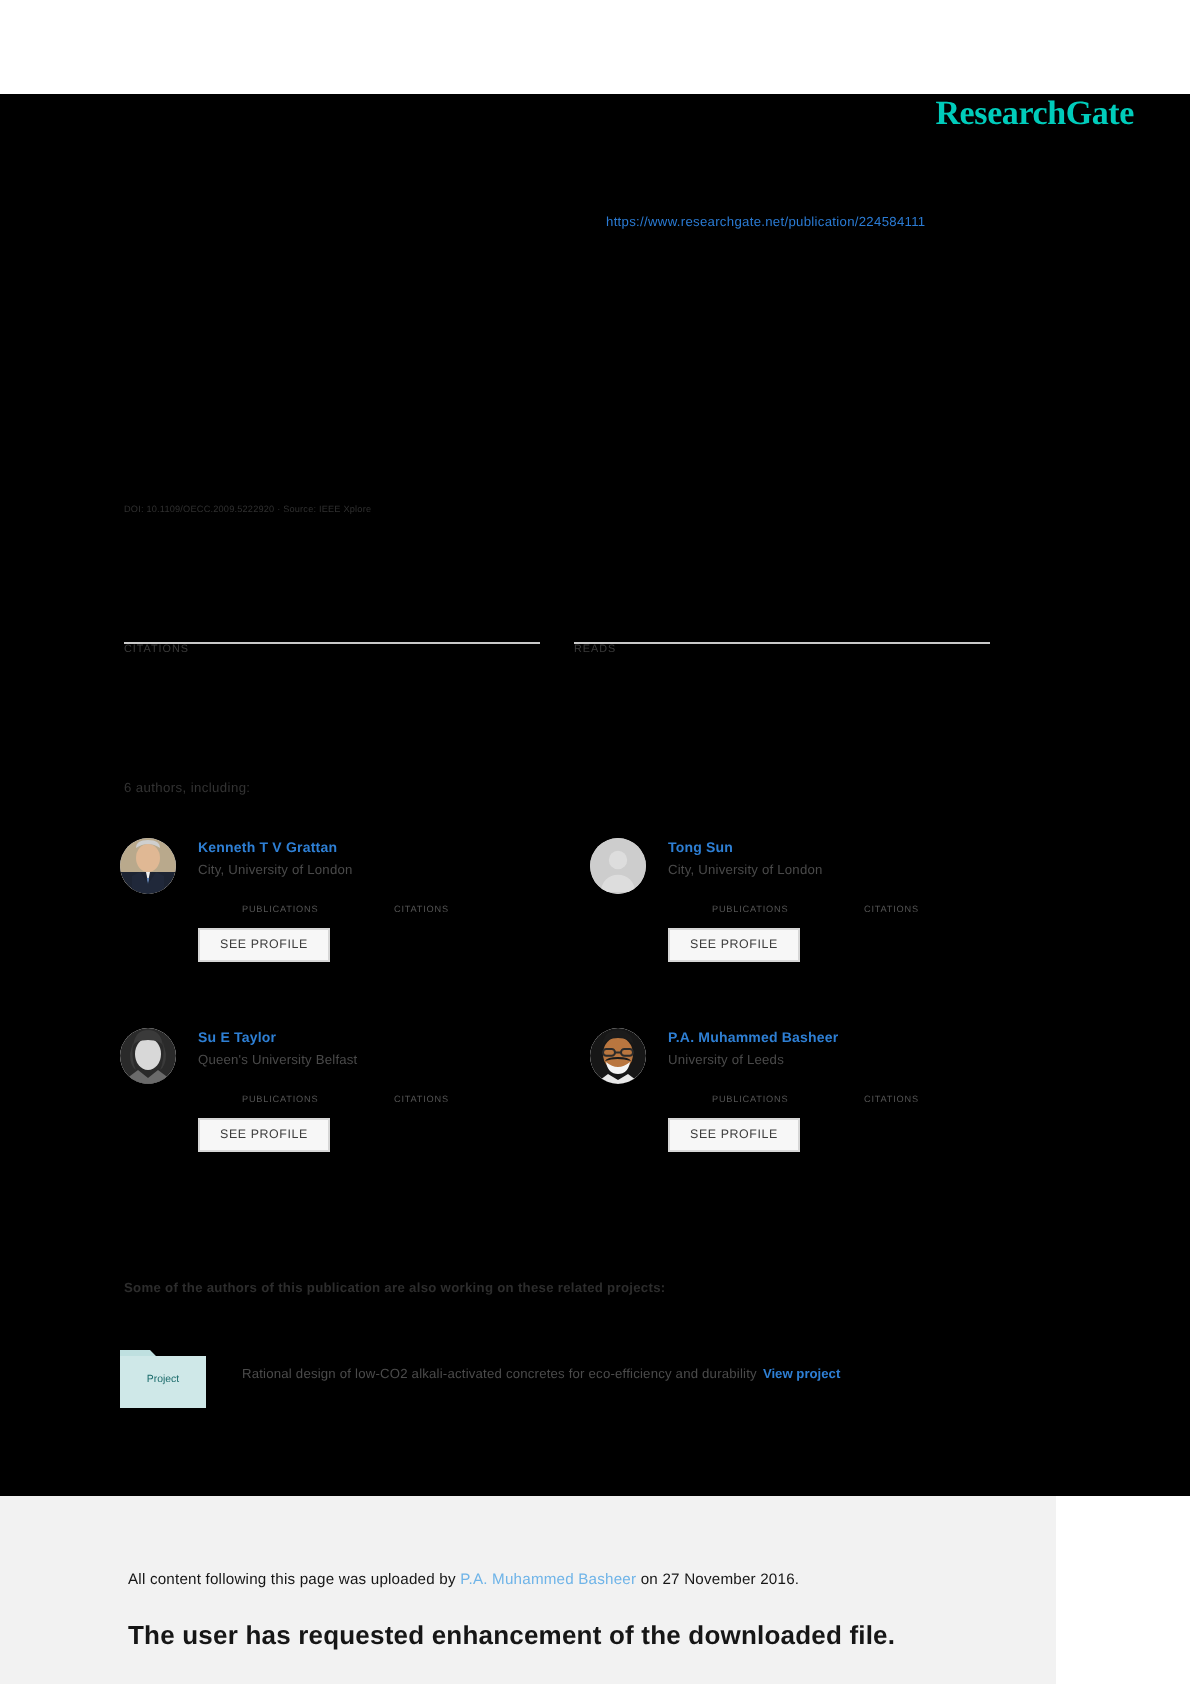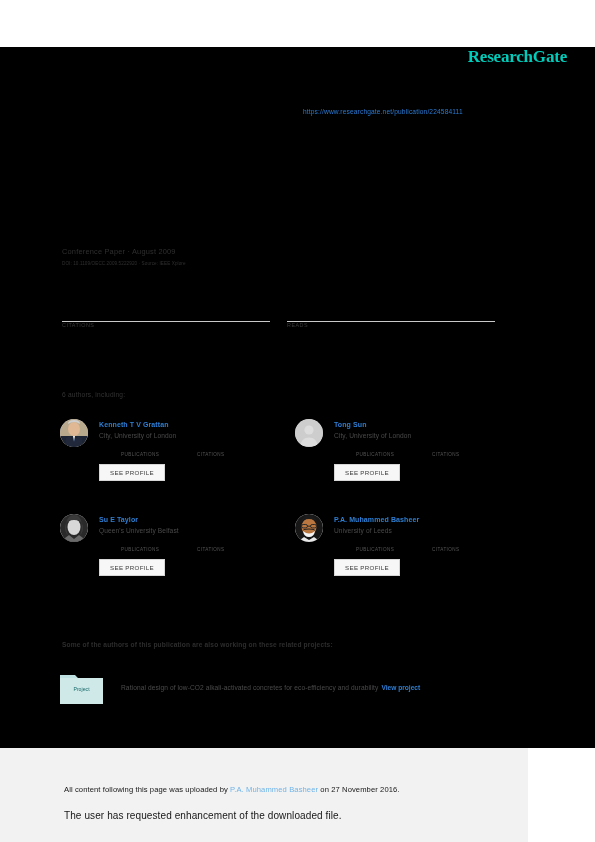--- a/index.html
+++ b/index.html
@@ -227,42 +227,42 @@
     position: absolute;
     left: 64px; top: 37px;
     font-size: 7.6px;
     color: #161616;
     letter-spacing: 0.1px;
     white-space: nowrap;
   }
   .footer-line2 {
     position: absolute;
     left: 64px; top: 62px;
-    font-size: 10px;
+    font-size: 13px;
     color: #161616;
     letter-spacing: 0.1px;
     white-space: nowrap;
+    font-weight: bold;
   }
   .footer-link {
     color: #6fb4e8;
   }
 </style>
 </head>
 <body>
 
 <div class="top-strip"></div>
 
 <div class="dark-body"></div>
 
 <div class="rg-logo">ResearchGate</div>
 
 <div class="rg-url">https://www.researchgate.net/publication/224584111</div>
 
 <div class="pub-meta">
-  <div class="pub-type">Conference Paper · August 2009</div>
   <div class="pub-doi">DOI: 10.1109/OECC.2009.5222920 · Source: IEEE Xplore</div>
 </div>
 
 <div class="stats">
   <div class="stat-col">
     <div class="stat-num"></div>
     <div class="stat-rule"></div>
     <div class="stat-label">CITATIONS</div>
   </div>
   <div class="stat-col">

